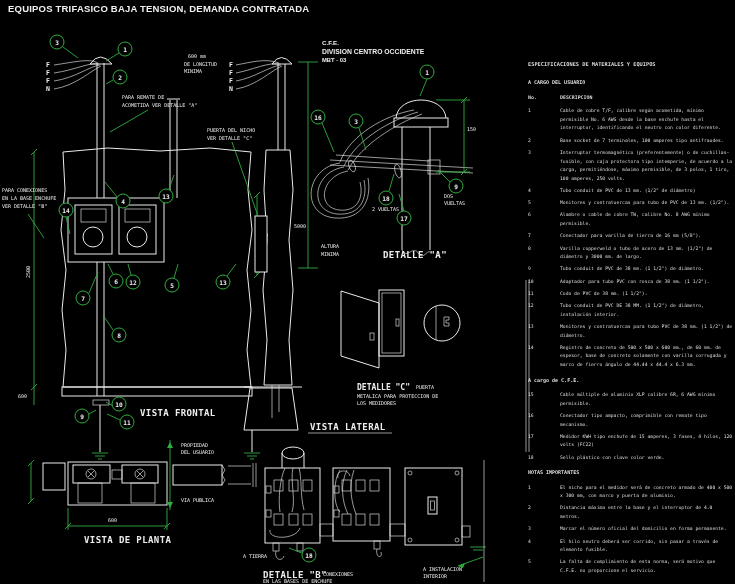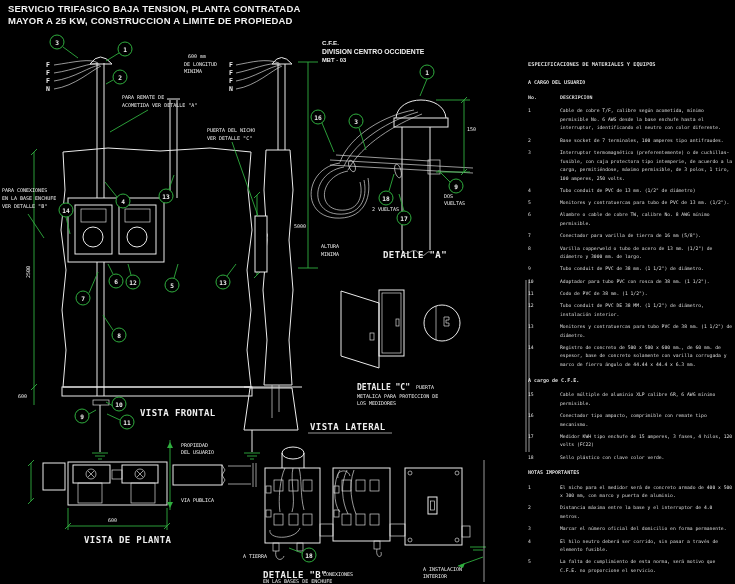--- a/index.html
+++ b/index.html
@@ -425,22 +425,21 @@
         </g>
       <g>
           <line x1="302" y1="553" x2="289" y2="548" class="g"></line>
           <circle cx="309" cy="555" r="7" class="cc"></circle>
           <text x="309" y="557.5" class="cnum">18</text>
         </g>
     </g>
   </svg>
 
   <div class="title">
-    <div>SERVICIO TRIFASICO BAJA TENSION, PLANTA CONTRATADA</div>
-    <div>MAYOR A 25 KW, CONSTRUCCION A LIMITE DE PROPIEDAD</div>
+    <div>EQUIPOS TRIFASICO BAJA TENSION, DEMANDA CONTRATADA</div>
   </div>
 
   <div class="hdr">
     <div class="co">C.F.E.</div>
     <div class="dv">DIVISION CENTRO OCCIDENTE</div>
     <div class="sh">MBT - 03</div>
   </div>
 
   <div class="specs">
     <div class="sp-title">ESPECIFICACIONES DE MATERIALES Y EQUIPOS</div>

